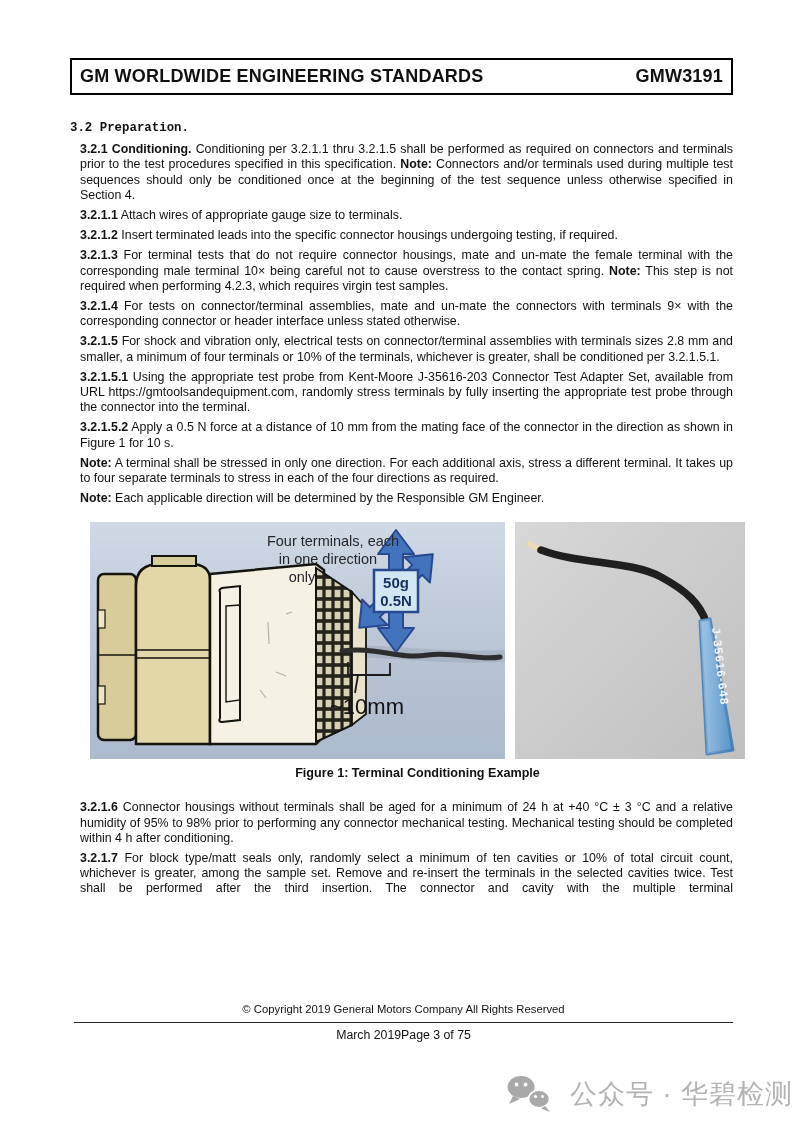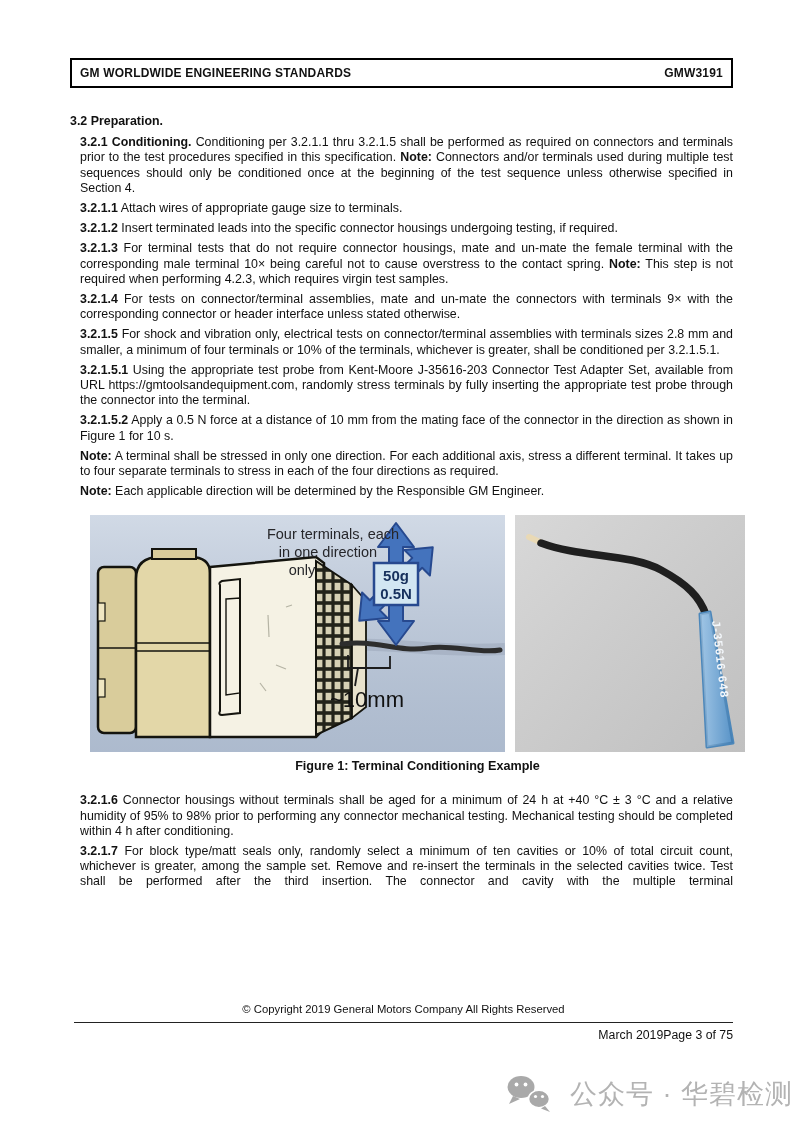--- a/index.html
+++ b/index.html
@@ -3,36 +3,36 @@
 <meta charset="utf-8">
 <style>
   html,body{margin:0;padding:0;}
   body{
     width:803px;height:1134px;position:relative;background:#ffffff;
     font-family:"Liberation Sans", sans-serif;color:#111;overflow:hidden;
   }
   .page{padding:58px 70px 0 70px;}
   .header-box{
     border:2px solid #000;display:flex;justify-content:space-between;align-items:center;
-    padding:6px 8px;font-weight:bold;font-size:12px;letter-spacing:.2px;
+    padding:6px 8px;font-weight:bold;font-size:18px;letter-spacing:.2px;
   }
   .content{margin-top:26px;}
   p.para{font-size:12.4px;line-height:15.2px;text-align:justify;margin:0 0 5px 10px;}
-  p.heading{font-weight:bold;margin:16px 0 6px 0;}
+  p.heading{font-weight:bold;margin:16px 0 6px 0;font-family:Liberation Mono, monospace;}
   .b{font-weight:bold;}
   .stretch-last{text-align-last:justify;}
   .figure-block{margin:16px 0 0 20px;width:655px;}
   .figure-images{display:flex;gap:6px;}
   .figure-note{font-size:11px;margin:8px 0 0 -20px;}
   .figure-caption{text-align:center;font-weight:bold;font-size:12.6px;margin-top:7px;}
   .after-figure{margin-top:20px;}
   .footer{position:absolute;left:74px;right:70px;top:1003px;}
   .copyright{text-align:center;font-size:11.3px;}
   .footer-rule{border:0;border-top:1.5px solid #222;margin:7px 0 5px 0;}
-  .footer-row{display:flex;justify-content:flex-end;font-size:12.3px;}
+  .footer-row{display:flex;justify-content:center;font-size:12.3px;}
   .watermark{
     position:absolute;right:10px;top:1074px;display:flex;align-items:center;gap:16px;
     font-size:27px;letter-spacing:1px;
   }
   svg text{font-family:"Liberation Sans", sans-serif;}
 </style>
 </head>
 <body>
 
 <div class="page">

